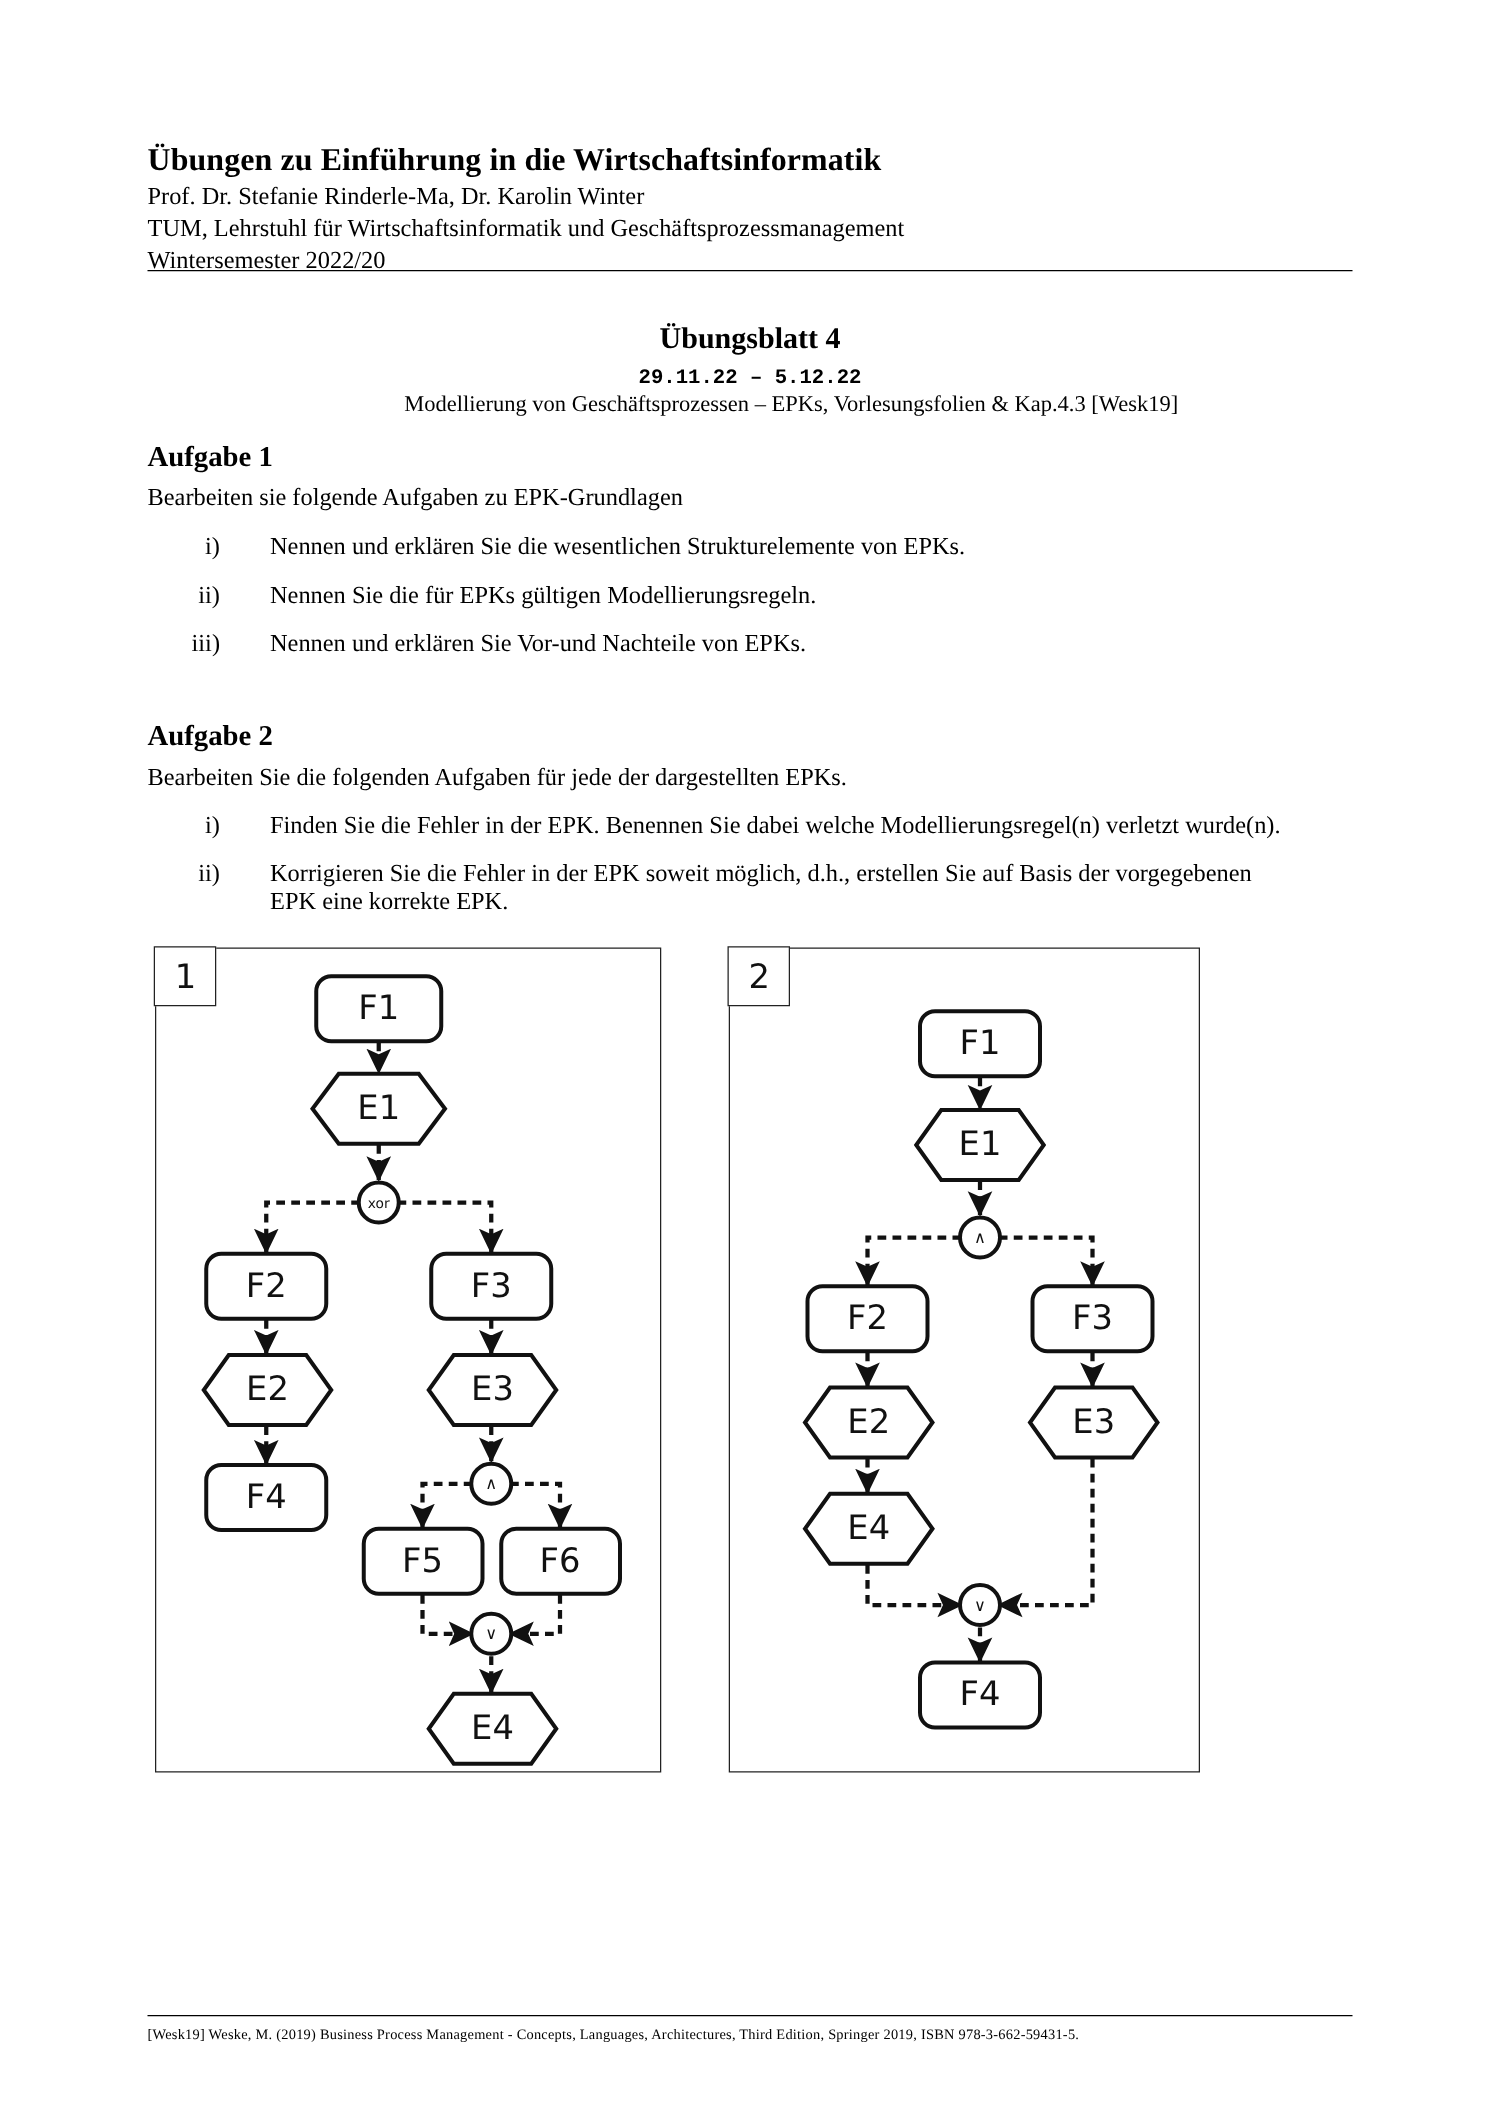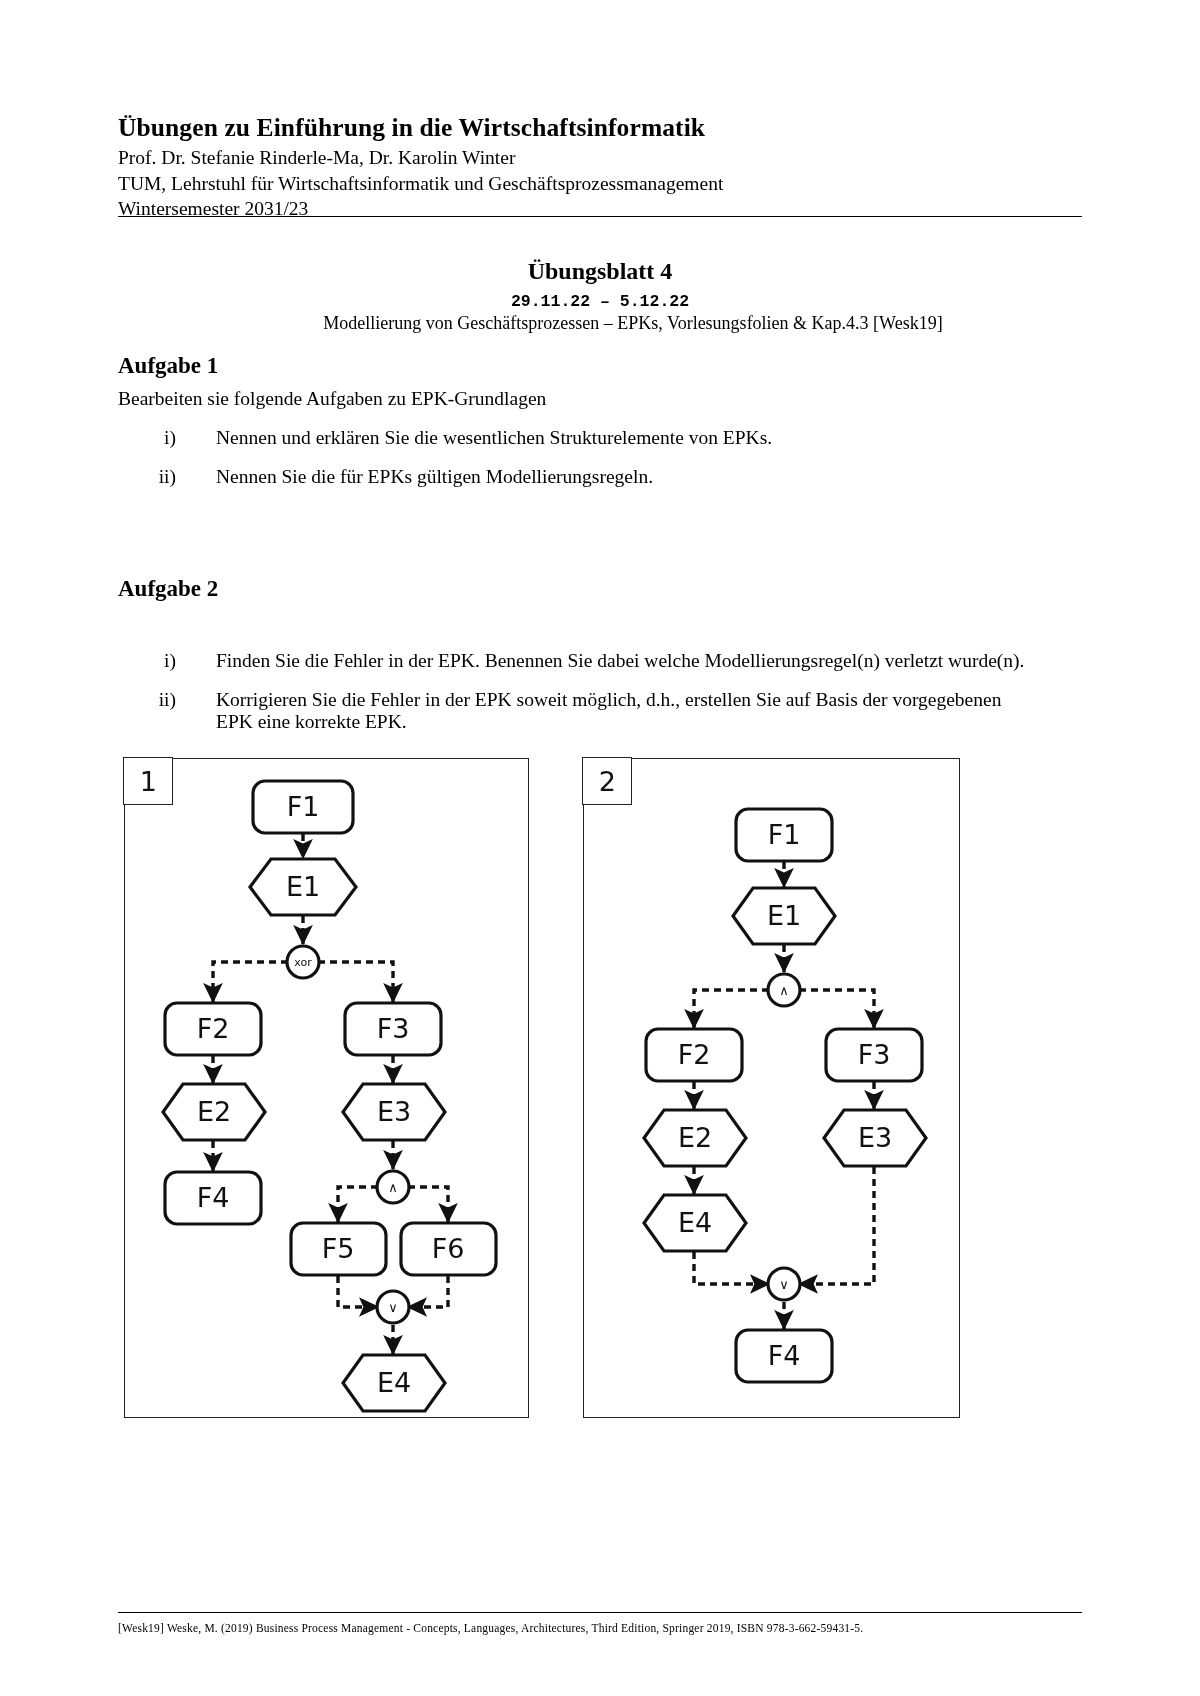--- a/index.html
+++ b/index.html
@@ -190,41 +190,46 @@
 </style>
 </head>
 <body>
 
 <div class="page">
 
   <div class="header">
     <div class="header-title">Übungen zu Einführung in die Wirtschaftsinformatik</div>
     <div class="header-line">Prof. Dr. Stefanie Rinderle-Ma, Dr. Karolin Winter</div>
     <div class="header-line">TUM, Lehrstuhl für Wirtschaftsinformatik und Geschäftsprozessmanagement</div>
-    <div class="header-line">Wintersemester 2031/23</div>
+    <div class="header-line">Wintersemester 2022/20</div>
   </div>
   <div class="rule"></div>
 
   <div class="sheet-title">Übungsblatt 4</div>
   <div class="sheet-dates">29.11.22 – 5.12.22</div>
   <div class="sheet-sub">Modellierung von Geschäftsprozessen – EPKs, Vorlesungsfolien &amp; Kap.4.3 [Wesk19]</div>
 
   <div class="sec-head" style="top:353px;">Aufgabe 1</div>
   <div class="sec-intro" style="top:388px;">Bearbeiten sie folgende Aufgaben zu EPK-Grundlagen</div>
 
   <div class="item" style="left:140px; top:427px; width:920px;">
     <span class="marker">i)</span>
     <span class="body">Nennen und erklären Sie die wesentlichen Strukturelemente von EPKs.</span>
   </div>
   <div class="item" style="left:140px; top:466px; width:920px;">
     <span class="marker">ii)</span>
     <span class="body">Nennen Sie die für EPKs gültigen Modellierungsregeln.</span>
   </div>
+  <div class="item" style="left:140px; top:505px; width:920px;">
+    <span class="marker">iii)</span>
+    <span class="body">Nennen und erklären Sie Vor-und Nachteile von EPKs.</span>
+  </div>
 
   <div class="sec-head" style="top:576px;">Aufgabe 2</div>
+  <div class="sec-intro" style="top:612px;">Bearbeiten Sie die folgenden Aufgaben für jede der dargestellten EPKs.</div>
 
   <div class="item" style="left:140px; top:650px; width:930px;">
     <span class="marker">i)</span>
     <span class="body">Finden Sie die Fehler in der EPK. Benennen Sie dabei welche Modellierungsregel(n) verletzt wurde(n).</span>
   </div>
   <div class="item" style="left:140px; top:689px; width:930px;">
     <span class="marker">ii)</span>
     <span class="body">
       <span>Korrigieren Sie die Fehler in der EPK soweit möglich, d.h., erstellen Sie auf Basis der vorgegebenen</span>
       <span class="l2">EPK eine korrekte EPK.</span>

